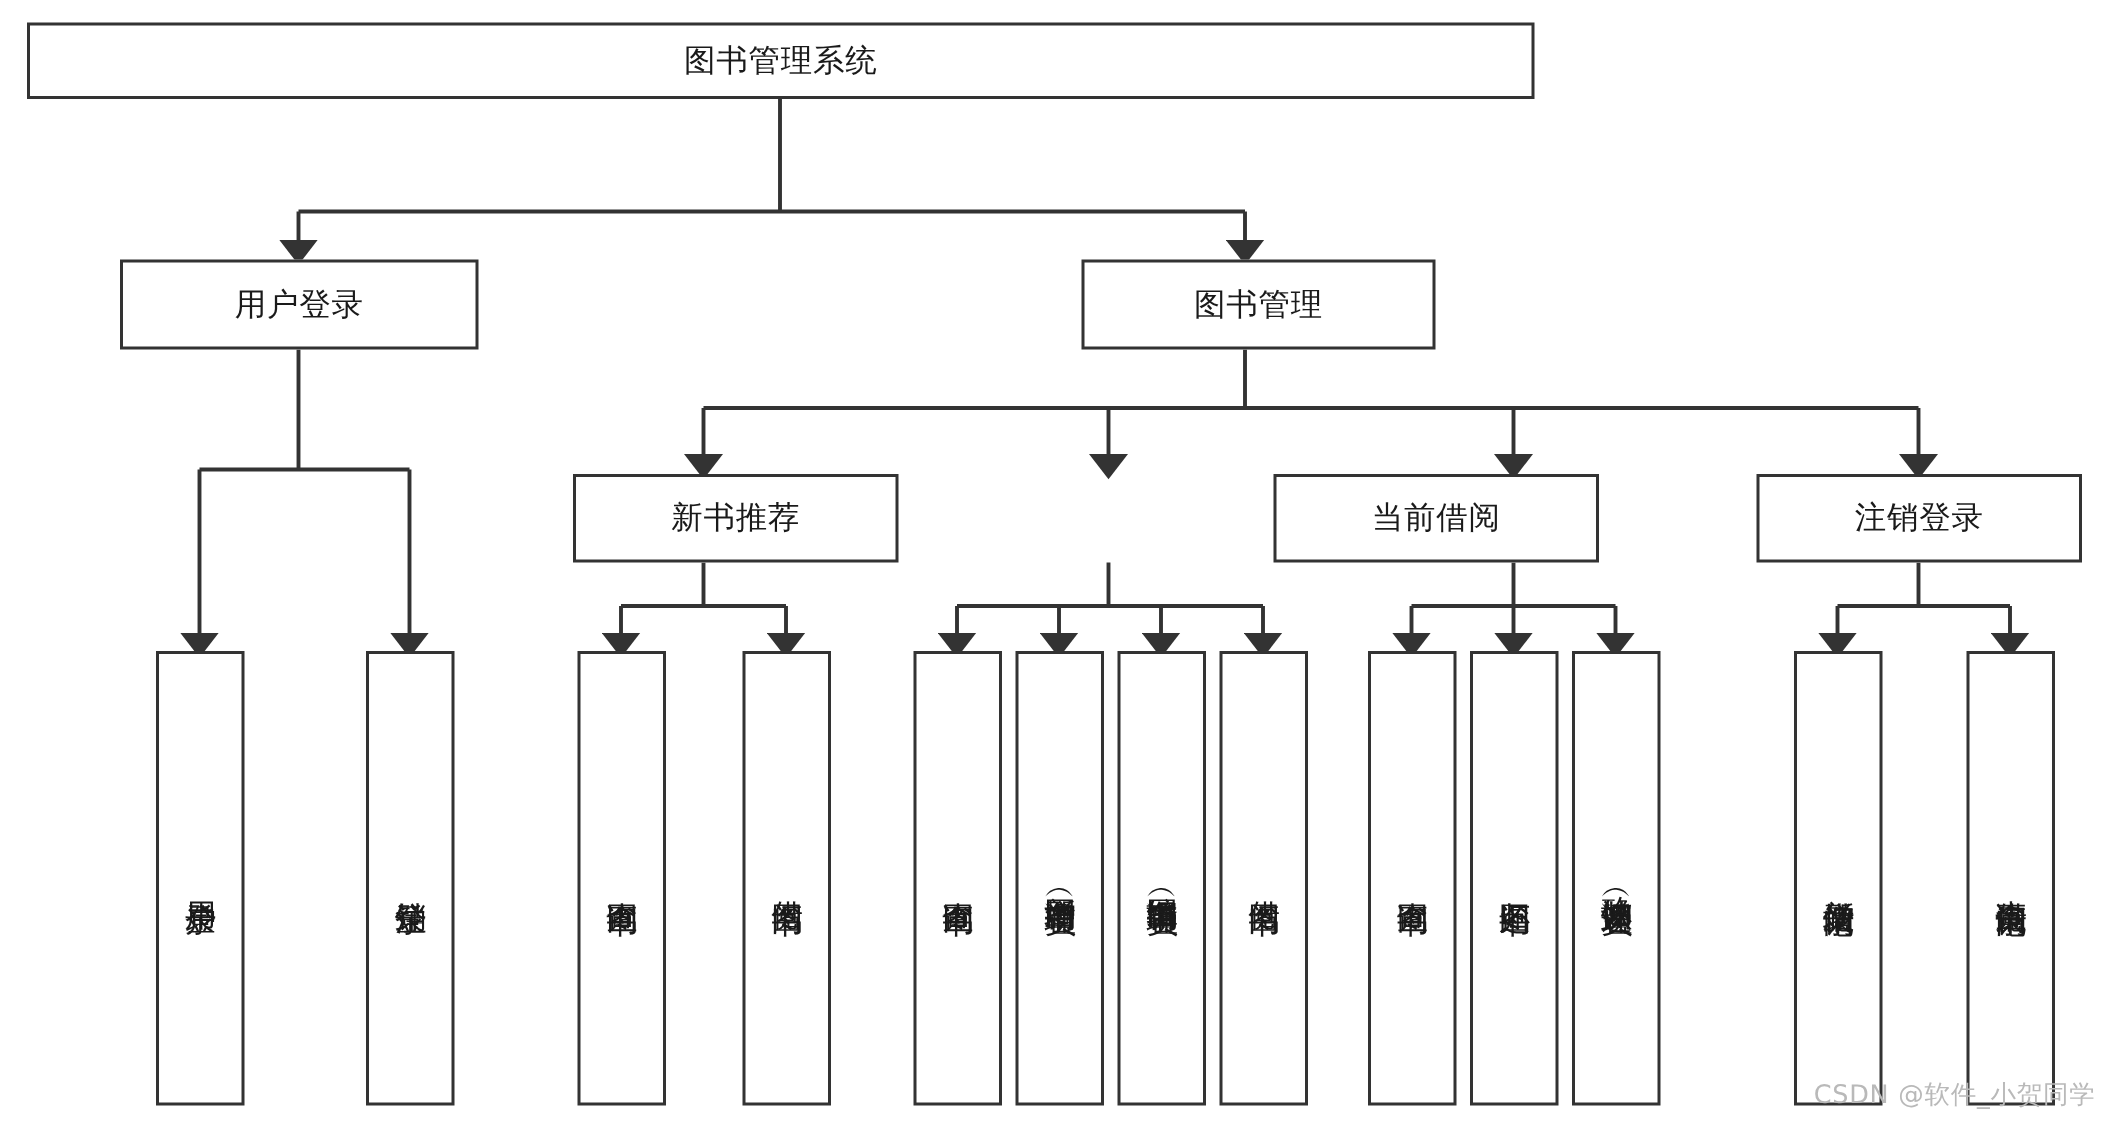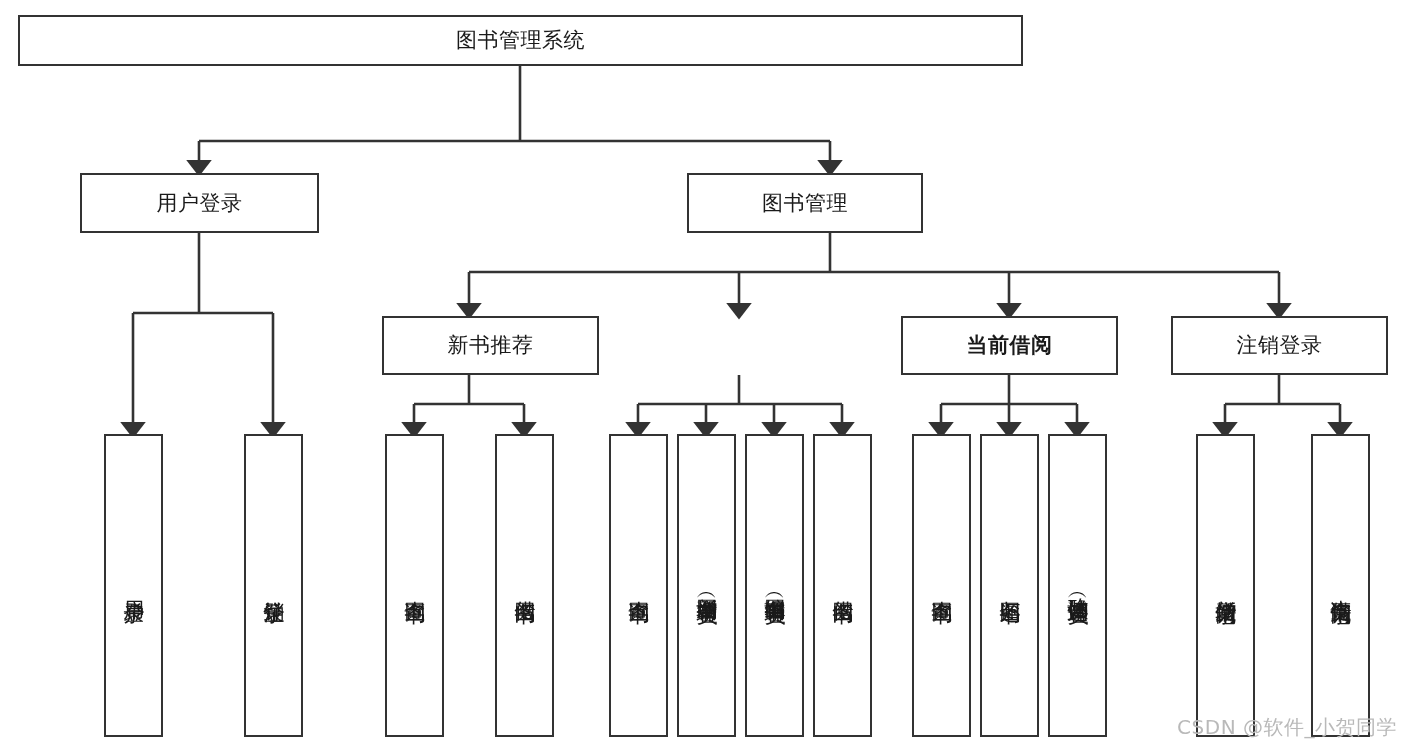--- a/index.html
+++ b/index.html
@@ -50,21 +50,21 @@
     writing-mode: vertical-rl;
     text-orientation: upright;
     font-size: 21px;
     line-height: 1.18;
     letter-spacing: 1px;
   }
   #watermark {
     position: absolute;
     right: 8px;
     bottom: 6px;
-    font-size: 20px;
+    font-size: 17px;
     color: #b9b9b9;
     letter-spacing: 0.5px;
     white-space: nowrap;
   }
 </style>
 </head>
 <body>
 
 <div id="diagram-root">
 
@@ -118,28 +118,28 @@
     </g>
   </svg>
 
   <div class="node h-node" style="left:18px; top:15px; width:1005px; height:51px;">
     <span class="node-label">图书管理系统</span>
   </div>
 
   <div class="node h-node" style="left:80px; top:173px; width:239px; height:60px;">
     <span class="node-label">用户登录</span>
   </div>
-  <div class="node h-node" style="left:687px; top:173px; width:236px; height:60px;">
+  <div class="node h-node" style="left:721px; top:173px; width:236px; height:60px;">
     <span class="node-label">图书管理</span>
   </div>
 
   <div class="node h-node" style="left:382px; top:316px; width:217px; height:59px;">
     <span class="node-label">新书推荐</span>
   </div>
-  <div class="node h-node" style="left:901px; top:316px; width:217px; height:59px;font-weight:bold;">
+  <div class="node h-node" style="left:849px; top:316px; width:217px; height:59px;">
     <span class="node-label">当前借阅</span>
   </div>
   <div class="node h-node" style="left:1171px; top:316px; width:217px; height:59px;">
     <span class="node-label">注销登录</span>
   </div>
 
   <div class="node v-node" style="left:104px; top:434px; width:59px; height:303px;">
     <span class="node-label">用户登录</span>
   </div>
   <div class="node v-node" style="left:244px; top:434px; width:59px; height:303px;">

